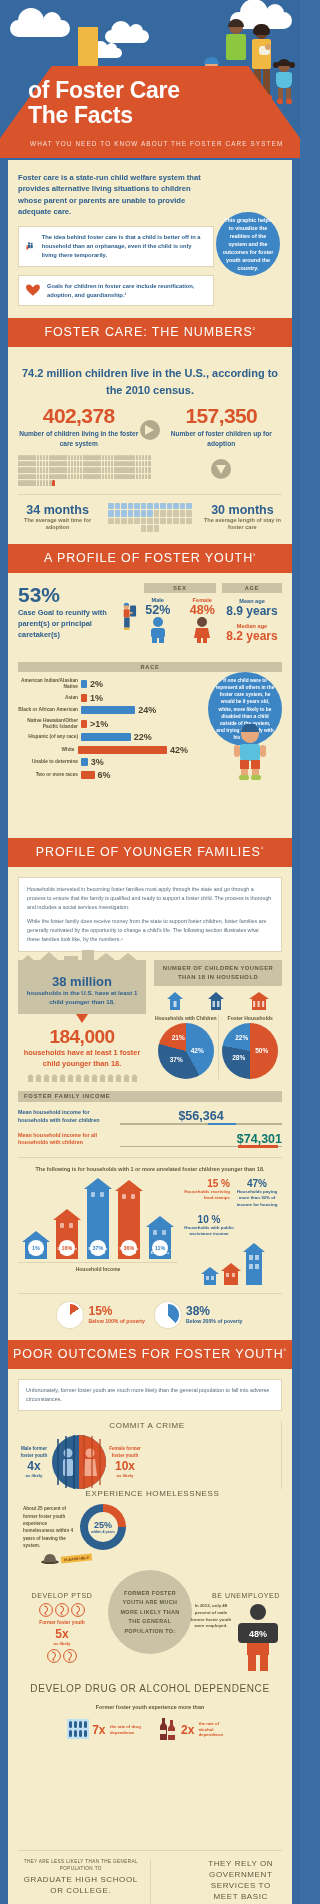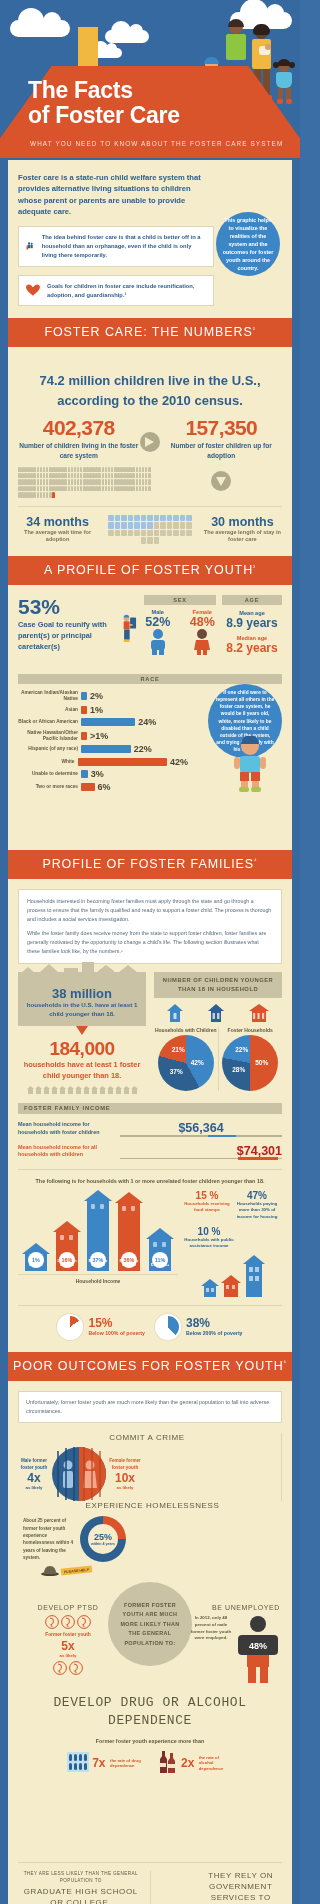--- a/index.html
+++ b/index.html
@@ -44,21 +44,21 @@
   .panel { background:#f4ecca; margin:0 8px; padding:10px 10px 12px; }
   .band { background:#d9542b; color:#fff; text-align:center; font-size:12.5px; letter-spacing:.9px; padding:7px 0 8px; margin:0 8px; }
   .band sup { font-size:6px; }
   .intro { color:#2d5f8f; font-size:7.6px; font-weight:bold; line-height:1.5; }
   .factbox { background:#fff; border:1px solid #ddd5b3; padding:6px 7px; margin-top:8px; display:flex; gap:7px; align-items:center; }
   .factbox p { color:#2d5f8f; font-size:5.8px; line-height:1.55; font-weight:bold; }
   .bluecircle { position:absolute; right:12px; width:64px; height:64px; border-radius:50%; background:#3d86c6; color:#fff;
                 display:flex; align-items:center; justify-content:center; text-align:center; font-size:5.4px; font-weight:bold; line-height:1.5; padding:6px; }
 
   
-  .census { text-align:center; color:#2d5f8f; font-size:13px; font-weight:bold; line-height:1.5; margin-top:14px; }
+  .census { text-align:center; color:#2d5f8f; font-size:11px; font-weight:bold; line-height:1.5; margin-top:8px; }
   .bignums { display:flex; align-items:flex-start; justify-content:space-between; margin-top:6px; }
   .bignum { width:46%; text-align:center; }
   .bignum .n { color:#d9542b; font-size:21px; font-weight:bold; letter-spacing:-0.6px; }
   .bignum .l { color:#2d5f8f; font-size:6.6px; font-weight:bold; line-height:1.45; margin-top:1px; }
   .arrow-right { width:20px; height:20px; background:#b0a98c; border-radius:50%; position:relative; margin-top:16px; flex:0 0 auto;}
   .arrow-right:after { content:""; position:absolute; left:5px; top:5px; border-top:5px solid transparent; border-bottom:5px solid transparent; border-left:9px solid #f4ecca; }
   .arrow-dn { width:20px; height:20px; background:#b0a98c; border-radius:50%; position:relative; margin:4px auto 0; }
   .arrow-dn:after { content:""; position:absolute; left:5px; top:6px; border-left:5px solid transparent; border-right:5px solid transparent; border-top:9px solid #f4ecca; }
 
   .grid-people { display:flex; flex-wrap:wrap; width:135px; gap:1px 0.5px; }
@@ -190,22 +190,22 @@
         <div class="leg" style="left:3px;top:28px;width:5px;height:12px;background:#8d5a3b;"></div>
         <div class="leg" style="left:11px;top:28px;width:5px;height:12px;background:#8d5a3b;"></div>
         <div class="leg" style="left:2px;top:39px;width:6px;height:5px;background:#d9542b;border-radius:2px;"></div>
         <div class="leg" style="left:11px;top:39px;width:6px;height:5px;background:#d9542b;border-radius:2px;"></div>
       </div>
     </div>
 
     <div class="roof-shadow"></div>
     <div class="roof"></div>
     <div class="title">
+      <div>of Foster Care</div>
       <div>The Facts</div>
-      <div>of Foster Care</div>
     </div>
     <div class="subtitle">WHAT YOU NEED TO KNOW ABOUT THE FOSTER CARE SYSTEM</div>
   </div>
 
   <div class="panel" style="position:relative;padding-top:12px;">
     <div class="intro" style="width:196px;">Foster care is a state-run child welfare system that provides alternative living situations to children whose parent or parents are unable to provide adequate care.</div>
 
     <div class="bluecircle" style="top:52px;">This graphic helps to visualize the realities of the system and the outcomes for foster youth around the country.</div>
 
     <div class="factbox" style="width:196px;">
@@ -613,21 +613,21 @@
             <rect x="22" y="45" width="7" height="7" fill="#e8a87c"></rect>
           <rect x="9" y="51" width="10" height="5" rx="2" fill="#a8c64f"></rect>
             <rect x="21" y="51" width="10" height="5" rx="2" fill="#a8c64f"></rect>
         </svg>
       </div>
     </div>
     <div style="height:44px;"></div>
   </div>
 
   <div class="band">
-    <span>PROFILE OF FOSTER FAMILIES</span><sup>⁴</sup>
+    <span>PROFILE OF YOUNGER FAMILIES</span><sup>⁴</sup>
   </div>
 
   <div class="panel">
     <div class="whitebox">
       <p>Households interested in becoming foster families must apply through the state and go through a process to ensure that the family is qualified and ready to support a foster child. The process is thorough and includes a social services investigation.</p>
       <p>While the foster family does receive money from the state to support foster children, foster families are generally motivated by the opportunity to change a child's life. The following section illustrates what these families look like, by the numbers.⁵</p>
     </div>
 
     <div style="display:flex; gap:8px; margin-top:8px;">
       <div style="width:128px;">
@@ -735,21 +735,21 @@
         <div class="incval" style="color:#2d5f8f;">$56,364</div>
         <div class="rule">
             <i style="width:28px; background:#3d86c6; right:46px;"></i>
           </div>
       </div>
     </div>
 
     <div class="incrow">
       <div class="inclbl" style="color:#d9542b;">Mean household income for all households with children</div>
       <div style="flex:1; text-align:right;">
-        <div class="incval" style="color:#b91c1c;">$74,301</div>
+        <div class="incval" style="color:#0f766e;">$74,301</div>
         <div class="rule">
             <i style="width:40px; background:#d9542b; right:4px;"></i>
           </div>
       </div>
     </div>
 
     <div style="text-align:center; color:#5f5940; font-size:5.4px; font-weight:bold; margin-top:10px; border-top:1px solid #ddd5b3; padding-top:8px;">The following is for households with 1 or more unrelated foster children younger than 18.</div>
 
     <div style="display:flex; gap:6px; margin-top:6px;">
       <div style="width:170px;">
@@ -798,21 +798,21 @@
                 <div class="hcat">$100,000+</div>
               </div>
               <div class="hpct" style="top: 24.0541px; color: rgb(61, 134, 198);">11%</div>
             </div>
           </div>
         <div style="text-align:center; color:#5f5940; font-size:5px; font-weight:bold; margin-top:3px; border-top:1px solid #ddd5b3; padding-top:3px;">Household Income</div>
       </div>
 
       <div style="flex:1; position:relative;">
         <div style="display:flex; gap:2px; align-items:flex-start;">
-          <div style="text-align:center; width:46px;">
+          <div style="text-align:right; width:46px;">
             <div style="color:#d9542b; font-size:10px; font-weight:bold;">15 %</div>
             <div style="color:#d9542b; font-size:4.4px; font-weight:bold; line-height:1.4;">Households receiving food stamps</div>
           </div>
           <div style="text-align:center; width:50px;">
             <div style="color:#2d5f8f; font-size:10px; font-weight:bold;">47%</div>
             <div style="color:#2d5f8f; font-size:4.4px; font-weight:bold; line-height:1.4;">Households paying more than 30% of income for housing</div>
           </div>
         </div>
         <div style="text-align:center; width:50px; margin-top:6px;">
           <div style="color:#2d5f8f; font-size:10px; font-weight:bold;">10 %</div>
@@ -919,21 +919,21 @@
           <div style="background:#f0b840; color:#7a3b12; font-size:3.6px; font-weight:bold; padding:1.5px 3px; transform:rotate(-6deg);">PLEASE HELP</div>
         </div>
       </div>
     </div>
 
     <div style="position:relative; margin-top:6px;">
       <div style="display:flex; justify-content:center;">
         <div class="centercircle">FORMER FOSTER YOUTH ARE MUCH MORE LIKELY THAN THE GENERAL POPULATION TO:</div>
       </div>
 
-      <div style="position:absolute; left:8px; top:22px; width:84px;">
+      <div style="position:absolute; left:2px; top:22px; width:84px;">
         <div class="outhdr" style="font-size:7px;">DEVELOP PTSD</div>
         <div style="display:flex; gap:2px; justify-content:center; margin-top:4px;">
           <svg width="14" height="14" viewBox="0 0 14 14">
               <circle cx="7" cy="7" r="6.4" fill="none" stroke="#d9542b" stroke-width="1"></circle>
               <path d="M5 3 q3.5 0 3.5 3 t-3 4 q1.5 0 1.5 2" fill="none" stroke="#d9542b" stroke-width="1"></path>
             </svg>
           <svg width="14" height="14" viewBox="0 0 14 14">
               <circle cx="7" cy="7" r="6.4" fill="none" stroke="#d9542b" stroke-width="1"></circle>
               <path d="M5 3 q3.5 0 3.5 3 t-3 4 q1.5 0 1.5 2" fill="none" stroke="#d9542b" stroke-width="1"></path>
             </svg>
@@ -968,21 +968,21 @@
             <path d="M6 20 h32 a4 4 0 0 1 4 4 v12 a4 4 0 0 1 -4 4 h-32 a4 4 0 0 1 -4 -4 v-12 a4 4 0 0 1 4 -4z" fill="#3a3a3a"></path>
             <text x="22" y="34" font-size="9" font-weight="bold" fill="#fff" text-anchor="middle" font-family="Liberation Sans, sans-serif">48%</text>
             <rect x="11" y="40" width="22" height="12" fill="#d9542b"></rect>
             <rect x="12" y="52" width="8" height="16" fill="#d9542b"></rect>
               <rect x="24" y="52" width="8" height="16" fill="#d9542b"></rect>
           </svg>
         </div>
       </div>
 
       <div style="position:absolute; left:0; right:0; top:112px; text-align:center;">
-        <div class="outhdr" style="font-size:13px; line-height:1.35;font-family:Liberation Mono, monospace;">DEVELOP DRUG OR ALCOHOL DEPENDENCE</div>
+        <div class="outhdr" style="font-size:10px; line-height:1.35;">DEVELOP DRUG OR ALCOHOL DEPENDENCE</div>
         <div style="color:#5f5940; font-size:5.4px; font-weight:bold; margin-top:8px; line-height:1.45;">Former foster youth experience more than</div>
         <div style="display:flex; justify-content:center; align-items:center; gap:14px; margin-top:6px;">
           <div style="display:flex; align-items:center; gap:3px;">
             <svg width="22" height="20" viewBox="0 0 22 20">
               <rect x="0" y="0" width="22" height="20" fill="#bfe0f2"></rect>
               <g fill="#2d5f8f">
                   <rect x="2" y="2" width="3" height="7" rx="1.5"></rect>
                   <rect x="7" y="2" width="3" height="7" rx="1.5"></rect>
                   <rect x="12" y="2" width="3" height="7" rx="1.5"></rect>
                   <rect x="17" y="2" width="3" height="7" rx="1.5"></rect>

